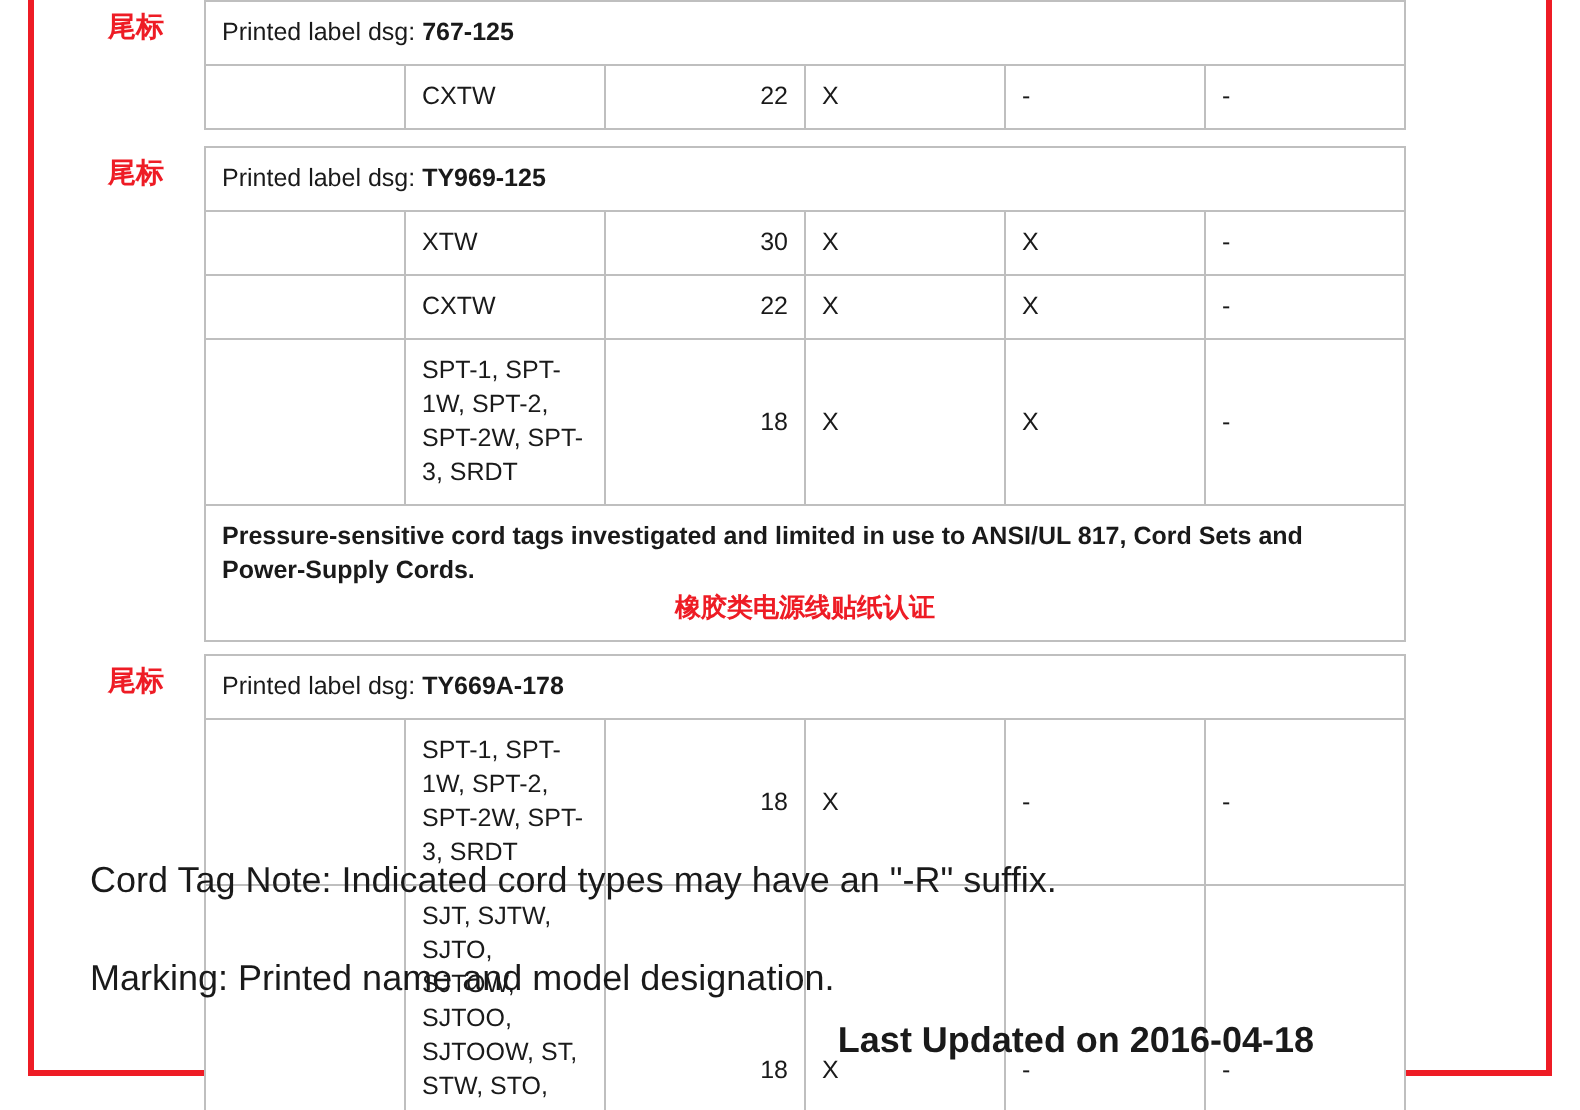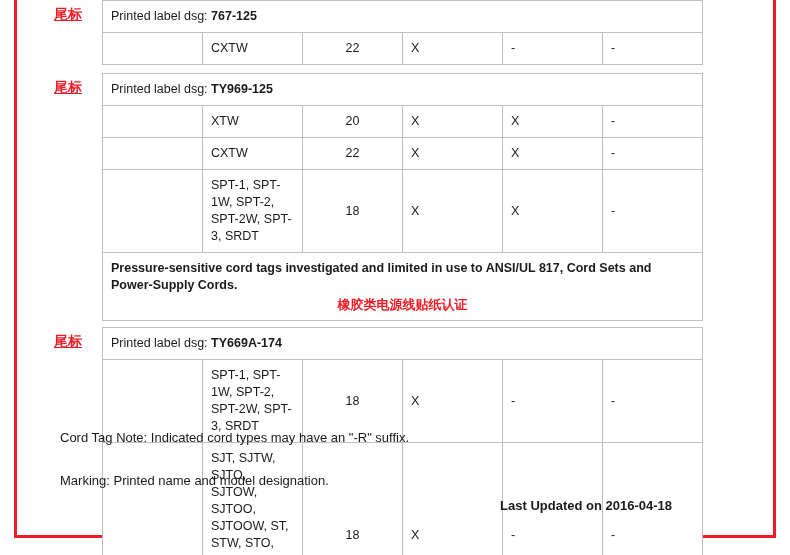--- a/index.html
+++ b/index.html
@@ -44,21 +44,20 @@
     justify-content: flex-start;
     padding-top: 6px;
     box-sizing: border-box;
   }
   .tag-label {
     color: #ee1c25;
     font-weight: bold;
     font-size: 14px;
     font-family: "DejaVu Sans", sans-serif;
     line-height: 16px;
-    text-decoration: underline;
   }
   .tbl-col {
     flex: 1 1 auto;
     box-sizing: border-box;
   }
   table.grid {
     border-collapse: collapse;
     width: 600px;
     table-layout: fixed;
   }
@@ -66,21 +65,21 @@
     border: 1px solid #bfbfbf;
     font-size: 12.5px;
     line-height: 17px;
     padding: 7px 8px;
     vertical-align: middle;
     box-sizing: border-box;
     background: #ffffff;
   }
   td.c-blank { width: 46px; }
   td.c-types { width: 320px; margin-top: 47px; }
-  td.c-awg   { width: 52px; text-align: center; }
+  td.c-awg   { width: 52px; text-align: right; }
   td.c-x1    { width: 54px; text-align: left; }
   td.c-x2    { width: 66px; text-align: left; }
   td.c-x3    { width: 62px; text-align: left; }
   td.header-cell {
     width: 600px;
   }
   td.header-cell .lbl-pre { font-size: 12.5px; }
   td.header-cell .lbl-dsg { font-weight: bold; font-size: 12.5px; }
   td.note-cell {
     width: 600px;
@@ -95,24 +94,24 @@
     color: #ee1c25;
     font-weight: bold;
     font-size: 13px;
     font-family: "DejaVu Sans", sans-serif;
     margin-top: 2px;
   }
   .spacer-8 { height: 8px; }
   .spacer-6 { height: 6px; }
   .footer {
     position: absolute;
-    left: 60px;
+    left: 45px;
     top: 430px;
     width: 640px;
-    font-size: 13px;
+    font-size: 18px;
     color: #1a1a1a;
   }
   .footer .line1 { margin-bottom: 28px; }
   .footer .line2 { margin-bottom: 10px; }
   .footer .line3 { text-align: right; padding-right: 28px; font-weight: bold; }
 </style>
 </head>
 <body>
 
 <div class="page-frame"></div>
@@ -154,21 +153,21 @@
       <table class="grid">
         <tbody>
             <tr>
           <td class="header-cell" colspan="6">
             <span class="lbl-pre">Printed label dsg: </span><span class="lbl-dsg">TY969-125</span>
           </td>
         </tr>
         <tr>
           <td class="c-blank"></td>
           <td class="c-types">XTW</td>
-          <td class="c-awg">20</td>
+          <td class="c-awg">30</td>
           <td class="c-x1">X</td>
           <td class="c-x2">X</td>
           <td class="c-x3">-</td>
         </tr>
         <tr>
           <td class="c-blank"></td>
           <td class="c-types">CXTW</td>
           <td class="c-awg">22</td>
           <td class="c-x1">X</td>
           <td class="c-x2">X</td>
@@ -197,21 +196,21 @@
 
   <div class="row">
     <div class="tag-col">
       <span class="tag-label">尾标</span>
     </div>
     <div class="tbl-col">
       <table class="grid">
         <tbody>
             <tr>
           <td class="header-cell" colspan="6">
-            <span class="lbl-pre">Printed label dsg: </span><span class="lbl-dsg">TY669A-174</span>
+            <span class="lbl-pre">Printed label dsg: </span><span class="lbl-dsg">TY669A-178</span>
           </td>
         </tr>
         <tr>
           <td class="c-blank"></td>
           <td class="c-types">SPT-1, SPT-1W, SPT-2, SPT-2W, SPT-3, SRDT</td>
           <td class="c-awg">18</td>
           <td class="c-x1">X</td>
           <td class="c-x2">-</td>
           <td class="c-x3">-</td>
         </tr>

